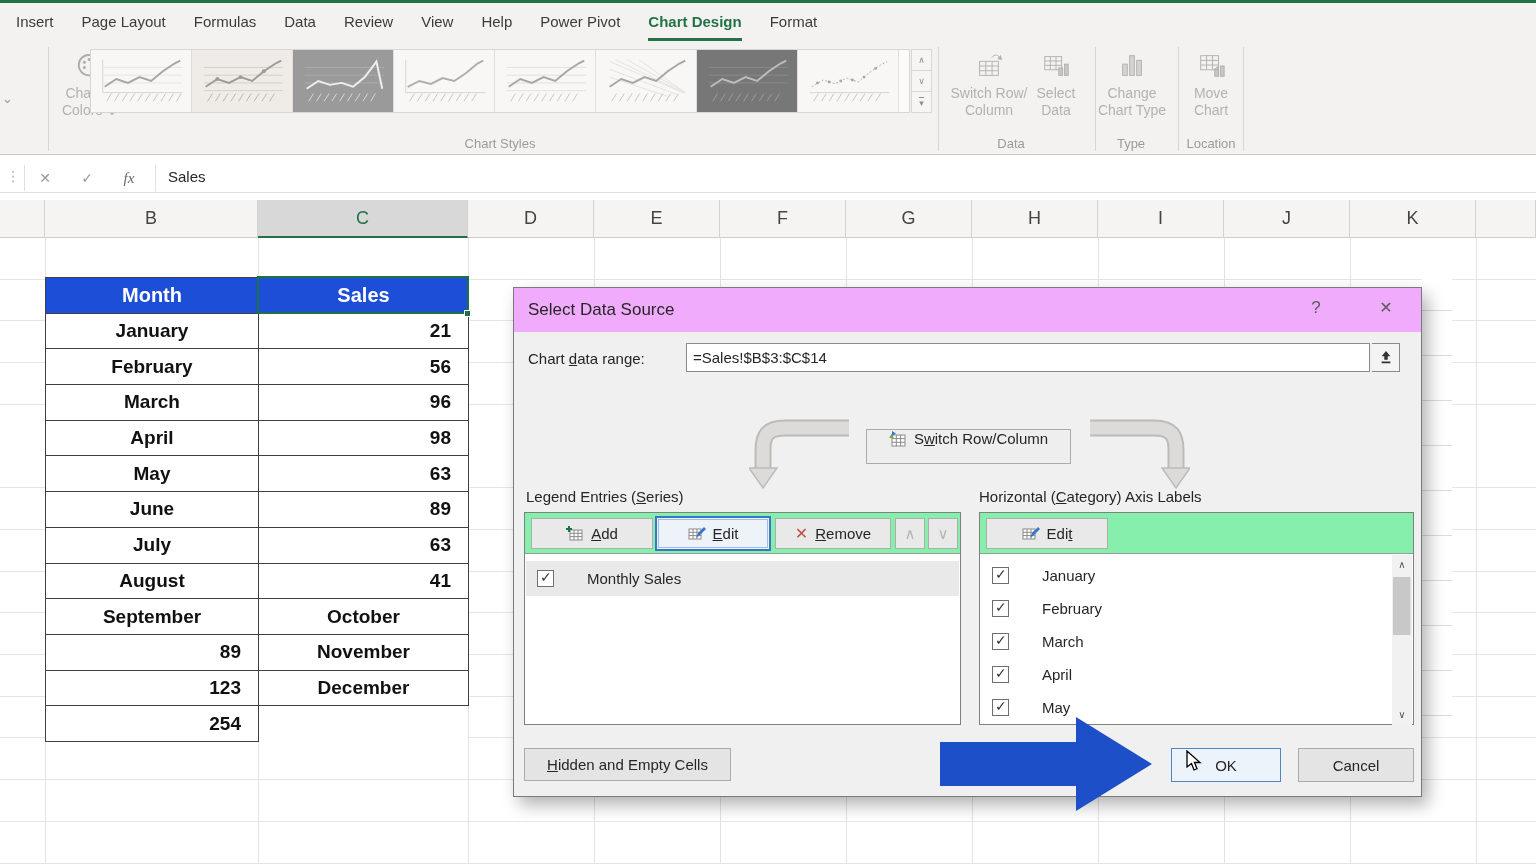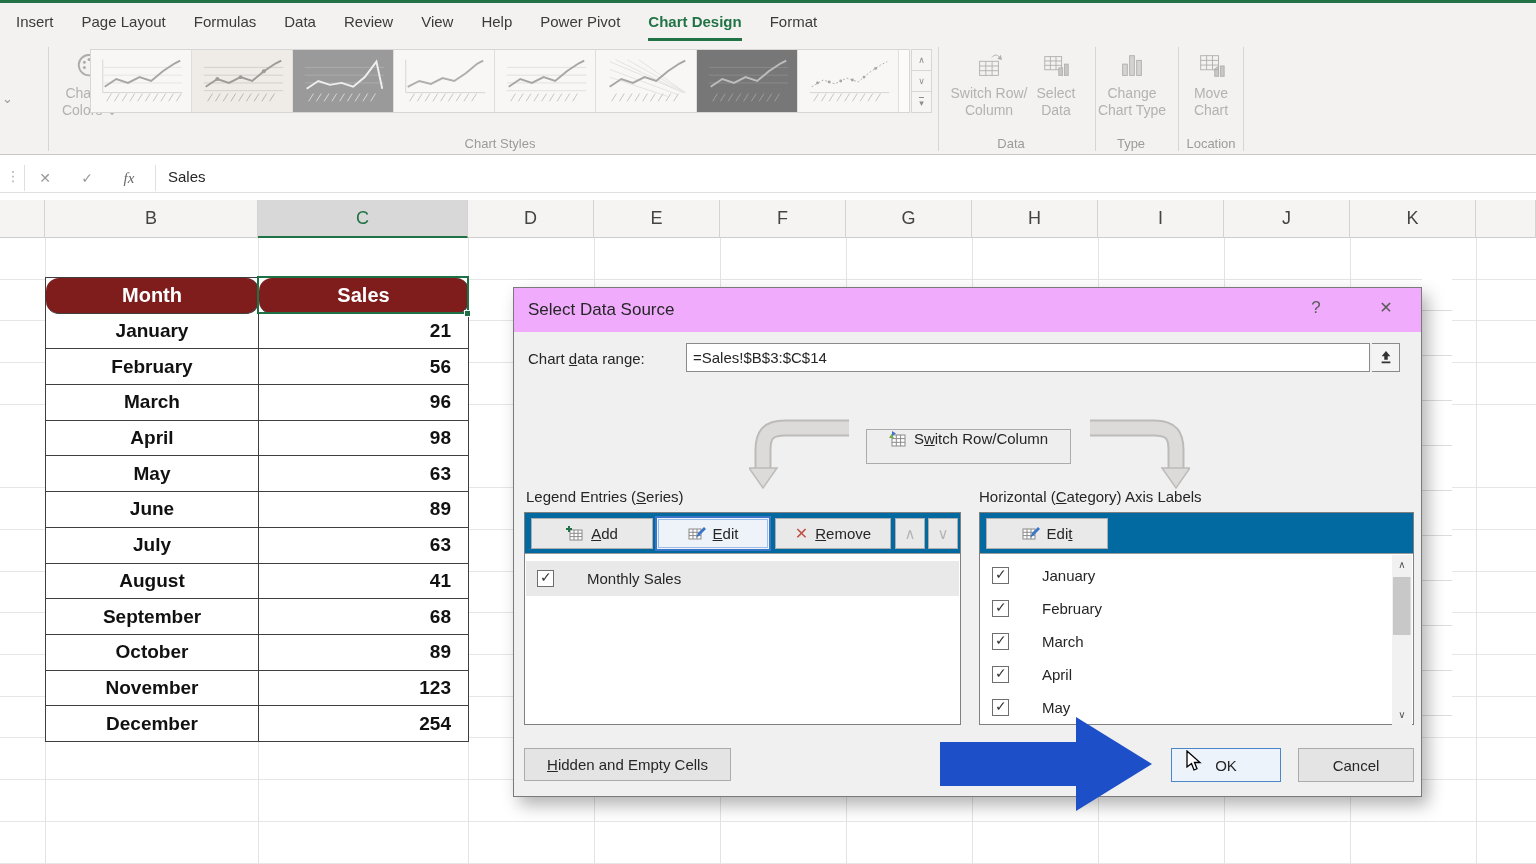--- a/index.html
+++ b/index.html
@@ -52,21 +52,21 @@
 
   .chart-peek { left:1422px; top:266px; width:30px; height:470px; background:#fff;
                 background-image:repeating-linear-gradient(to bottom, transparent 0 44px, #dcdcdc 44px 45px); z-index:2; }
 
   
   .dtable { left:45px; top:277px; width:423px; display:grid; grid-template-columns:213px 210px; grid-auto-rows:35.7px;
             border-left:1px solid #3f3f3f; border-top:1px solid #3f3f3f; z-index:3; background:#fff; }
   .dcell { border-right:1px solid #3f3f3f; border-bottom:1px solid #3f3f3f; font-weight:700; font-size:19px; color:#111;
            display:flex; align-items:center; justify-content:center; background:#fff; }
   .dcell.num { justify-content:flex-end; padding-right:17px; }
-  .dcell.hd { background:#7f1d1d; color:#fff; font-size:20px;border-radius:13px; }
+  .dcell.hd { background:#1d4ed8; color:#fff; font-size:20px; }
   .sel-cell { left:257px; top:276px; width:212px; height:38px; border:2px solid #1e7145; z-index:4; pointer-events:none; }
   .sel-handle { left:464px; top:310px; width:7px; height:7px; background:#1e7145; border:1px solid #fff; z-index:5; }
 
   
   .dialog { left:513px; top:287px; width:909px; height:510px; background:#f0f0f0; border:1px solid #7a7a7a;
             box-shadow:6px 8px 16px rgba(0,0,0,.3); z-index:10; }
   .dlg-title { position:absolute; left:0; top:0; width:100%; height:44px; background:#f0abfc; }
   .dlg-title .t { position:absolute; left:14px; top:12px; font-size:17px; color:#262626; }
   .dlg-help  { position:absolute; left:790px; top:10px; width:24px; height:24px; text-align:center; font-size:17px; color:#5a5a5a; }
   .dlg-close { position:absolute; left:860px; top:10px; width:24px; height:24px; text-align:center; font-size:16px; color:#5a5a5a; }
@@ -81,21 +81,21 @@
                 background:#f4f4f4; display:flex; align-items:center; justify-content:center; }
 
   .switch-btn { position:absolute; left:352px; top:141px; width:205px; height:35px; background:#eeeeee; border:1px solid #ababab;
                 display:flex; align-items:flex-start; justify-content:center; gap:7px; font-size:15px; color:#262626; }
   .curve { position:absolute; top:128px; }
 
   .sec-label-left  { position:absolute; left:12px;  top:200px; }
   .sec-label-right { position:absolute; left:465px; top:200px; }
 
   .lbox { position:absolute; top:224px; height:213px; background:#fff; border:1px solid #808080; }
-  .lbox .toolbar { position:absolute; left:0; top:0; width:100%; height:41px; background:#0369a1; border-bottom:1px solid #9a9a9a; }
+  .lbox .toolbar { position:absolute; left:0; top:0; width:100%; height:41px; background:#86efac; border-bottom:1px solid #9a9a9a; }
   .tbtn { position:absolute; top:5px; height:31px; background:#e9e9e9; border:1px solid #aeaeae; display:flex; align-items:center;
           justify-content:center; gap:7px; font-size:15px; color:#262626; }
   .tbtn.focus { border:2px solid #3a76c8; outline:1px solid #9cbdea; outline-offset:-4px; background:#eef3fa; top:3px; height:35px; }
   .tbtn.dis { color:#b5b5b5; }
   .chk { width:17px; height:17px; border:1px solid #6e6e6e; background:#fff; position:relative; flex:0 0 17px; }
   .chk span { position:absolute; left:2px; top:-2px; font-size:14px; color:#333; }
   .lrow { position:absolute; left:1px; display:flex; align-items:center; gap:33px; padding-left:11px; font-size:15px; color:#262626; }
   .lrow.hl { background:#e9e9e9; }
 
   .scrollbar { position:absolute; right:1px; top:42px; width:20px; height:170px; background:#f1f1f1; }
@@ -359,21 +359,20 @@
       <div class="dcell num">98</div>
     <div class="dcell">May</div>
       <div class="dcell num">63</div>
     <div class="dcell">June</div>
       <div class="dcell num">89</div>
     <div class="dcell">July</div>
       <div class="dcell num">63</div>
     <div class="dcell">August</div>
       <div class="dcell num">41</div>
     <div class="dcell">September</div>
-      <div class="dcell num">68</div>
     <div class="dcell">October</div>
       <div class="dcell num">89</div>
     <div class="dcell">November</div>
       <div class="dcell num">123</div>
     <div class="dcell">December</div>
       <div class="dcell num">254</div>
   </div>
   <div class="abs sel-cell"></div>
   <div class="abs sel-handle"></div>
 

